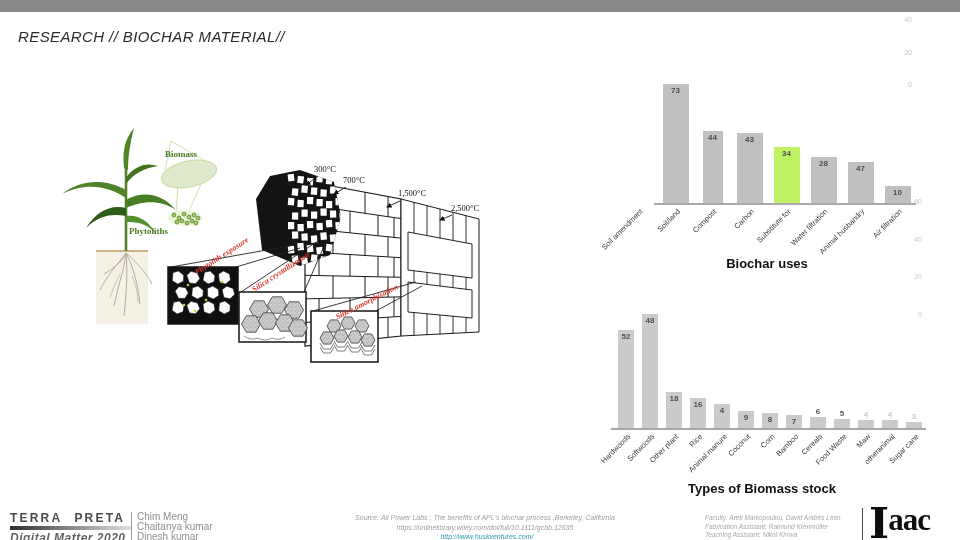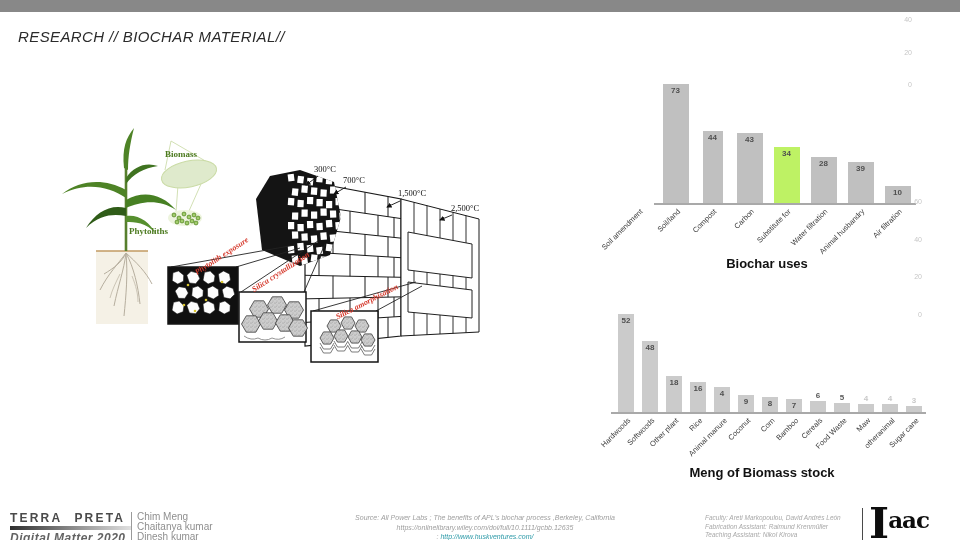--- a/index.html
+++ b/index.html
@@ -36,21 +36,21 @@
   .vdiv{position:absolute;left:131px;top:500px;height:30px;border-left:1px solid #9a9a9a;}
   .team{position:absolute;left:137px;top:500px;font-size:10px;color:#8f8f8f;line-height:10px;}
   .source{position:absolute;left:295px;top:501px;width:380px;text-align:center;font-size:7px;
           font-style:italic;color:#9e9e9e;line-height:9.5px;}
   .source a{color:#2d9aa8;text-decoration:underline;cursor:pointer;}
   .credits{position:absolute;left:705px;top:502px;font-size:6.5px;font-style:italic;color:#a8a8a8;line-height:8.5px;}
   .vdiv2{position:absolute;left:862px;top:496px;height:37px;border-left:1.5px solid #4a4a4a;}
   .iaac{position:absolute;left:869px;top:491px;display:flex;align-items:flex-start;
         font-family:"DejaVu Serif",serif;font-weight:bold;color:#0d0d0d;}
   .iaac-I{font-size:43px;line-height:41px;}
-  .iaac-rest{font-size:23px;line-height:41px;letter-spacing:-1px;position:relative;top:-4px;margin-left:-1px;}
+  .iaac-rest{font-size:31px;line-height:41px;letter-spacing:-1px;position:relative;top:-4px;margin-left:-1px;font-family:Liberation Serif, serif;}
 </style>
 </head>
 <body>
 
 <div class="slide">
 
   <div class="slide-title">RESEARCH // BIOCHAR  MATERIAL//</div>
 
   <svg id="diagram-svg" viewBox="0 0 480 290">
     <defs>
@@ -339,21 +339,21 @@
               <span class="val" style="top: 2px; color: rgb(79, 79, 79);">34</span>
             </div>
           </div>
           <div class="slot" style="width: 37px;">
             <div class="bar" style="width: 26px; height: 45.5px; background: rgb(192, 192, 192);">
               <span class="val" style="top: 2px; color: rgb(79, 79, 79);">28</span>
             </div>
           </div>
           <div class="slot" style="width: 37px;">
             <div class="bar" style="width: 26px; height: 40.625px; background: rgb(192, 192, 192);">
-              <span class="val" style="top: 2px; color: rgb(79, 79, 79);">39</span>
+              <span class="val" style="top: 2px; color: rgb(79, 79, 79);">47</span>
             </div>
           </div>
           <div class="slot" style="width: 37px;">
             <div class="bar" style="width: 26px; height: 16.25px; background: rgb(192, 192, 192);">
               <span class="val" style="top: 2px; color: rgb(79, 79, 79);">10</span>
             </div>
           </div>
         </div>
     </div>
     <div class="xlabels">
@@ -377,21 +377,21 @@
           <span class="ytick" style="bottom: 71.3333px;">40</span>
           <span class="ytick" style="bottom: 109px;">60</span>
         </div>
       <div class="plot" style="height: 118px;">
           <div class="slot" style="width: 24px;">
             <div class="bar" style="width: 16px; height: 97.9333px; background: rgb(203, 203, 203);">
               <span class="val" style="top: 2px; color: rgb(79, 79, 79);">52</span>
             </div>
           </div>
           <div class="slot" style="width: 24px;">
-            <div class="bar" style="width: 16px; height: 71px; background: rgb(203, 203, 203); text-decoration: underline;">
+            <div class="bar" style="width: 16px; height: 114px; background: rgb(203, 203, 203); text-decoration: underline;">
               <span class="val" style="top: 2px; color: rgb(79, 79, 79);">48</span>
             </div>
           </div>
           <div class="slot" style="width: 24px;">
             <div class="bar" style="width: 16px; height: 35.7833px; background: rgb(203, 203, 203);">
               <span class="val" style="top: 2px; color: rgb(79, 79, 79);">18</span>
             </div>
           </div>
           <div class="slot" style="width: 24px;">
             <div class="bar" style="width: 16px; height: 30.1333px; background: rgb(203, 203, 203);">
@@ -453,21 +453,21 @@
         <span class="xlab" style="right: 204px;">Animal manure</span>
         <span class="xlab" style="right: 180px;">Coconut</span>
         <span class="xlab" style="right: 156px;">Corn</span>
         <span class="xlab" style="right: 132px;">Bamboo</span>
         <span class="xlab" style="right: 108px;">Cereals</span>
         <span class="xlab" style="right: 84px;">Food Waste</span>
         <span class="xlab" style="right: 60px;">Maw</span>
         <span class="xlab" style="right: 36px;">otheranimal</span>
         <span class="xlab" style="right: 12px;">Sugar cane</span>
       </div>
-    <div class="chart-title">Meng of Biomass stock</div>
+    <div class="chart-title">Types of Biomass stock</div>
   </div>
 
   <div class="logo-block">
     <div class="logo-name">TERRA PRETA</div>
     <div class="logo-bar"></div>
     <div class="logo-sub">Digital Matter 2020</div>
   </div>
   <div class="vdiv"></div>
   <div class="team">
     <div>Chim Meng</div>

